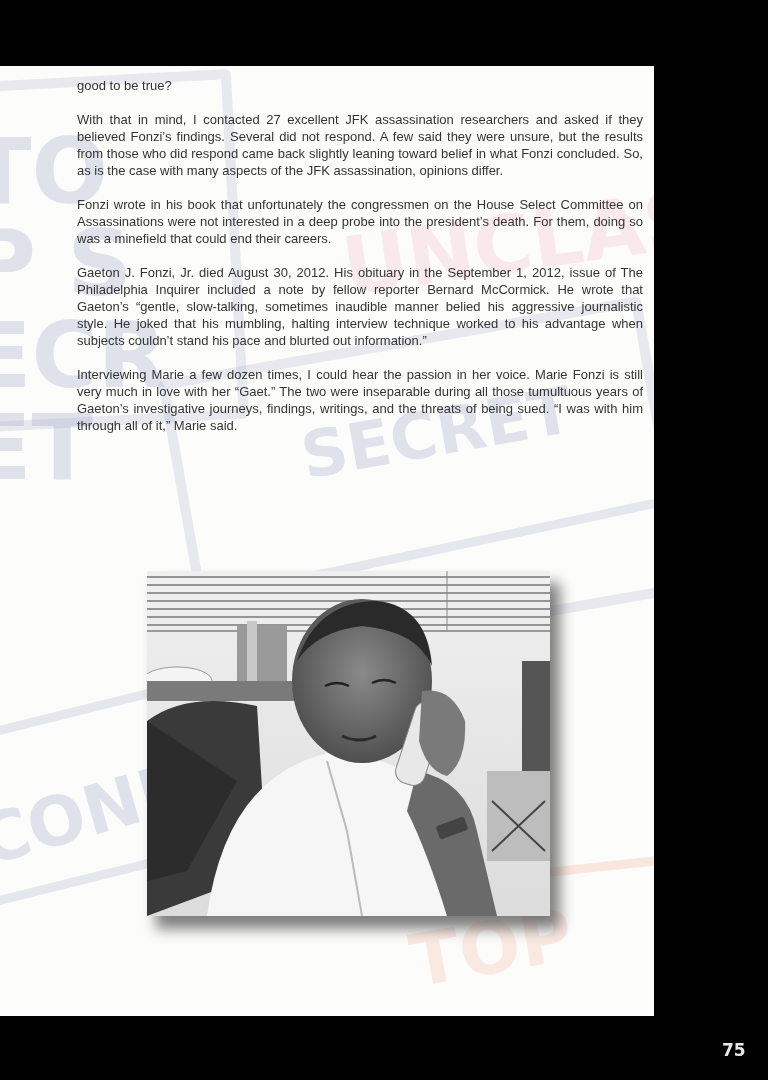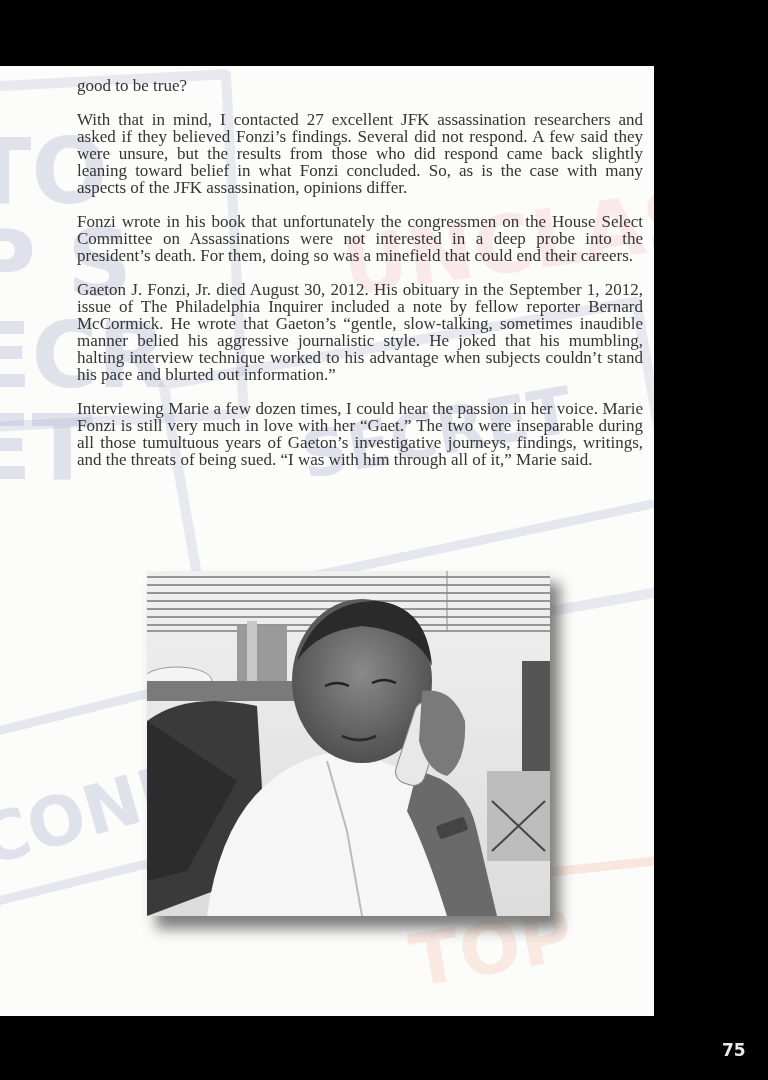--- a/index.html
+++ b/index.html
@@ -14,21 +14,21 @@
     
     .stamp { position: absolute; pointer-events: none; font-family: "DejaVu Sans", sans-serif; font-weight: bold; }
     .stamp-blue { color: rgba(170,178,205,0.35); }
     .stamp-pink { color: rgba(240,150,170,0.18); }
     .stamp-orange { color: rgba(240,150,110,0.18); }
     .stamp-box { position: absolute; border: 10px solid rgba(175,182,210,0.28); border-radius: 6px; pointer-events: none; }
     .stamp-line { position: absolute; height: 9px; background: rgba(175,182,210,0.3); border-radius: 5px; pointer-events: none; }
 
     .text-col {
       position: absolute; left: 77px; top: 11px; width: 566px;
-      color: #343434; font-size: 17px; line-height: 17px; text-align: justify; font-family: Liberation Serif, serif;
+      color: #343434; font-size: 13px; line-height: 17px; text-align: justify;
     }
     .text-col p { margin: 0 0 17px 0; }
 
     .photo-shadow {
       position: absolute; left: 156px; top: 517px; width: 404px; height: 346px;
       background: #555; filter: blur(7px); opacity: 0.75;
     }
     .photo {
       position: absolute; left: 147px; top: 505px; width: 403px; height: 345px;
       overflow: hidden; background: #e8e8e8;

